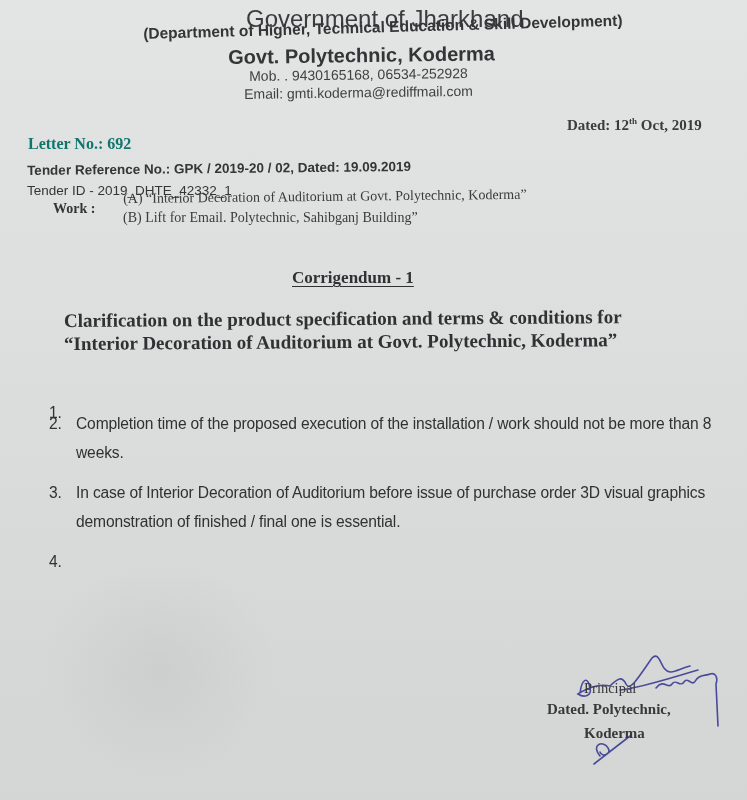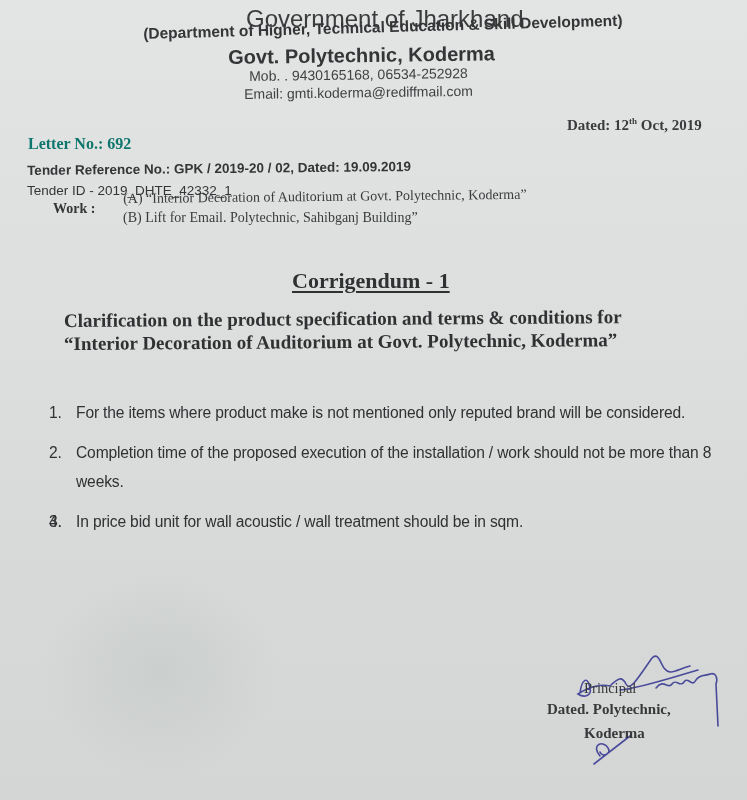--- a/index.html
+++ b/index.html
@@ -30,21 +30,21 @@
   .dated { left: 551px; top: 116px; font-size: 15px; font-weight: bold; color: #3a3c3d; margin-left: 16px; }
   .dated sup { font-size: 9px; }
 
   .tref { left: 27px; top: 163px; font-size: 13.5px; font-weight: bold; color: #333536; transform: rotate(-0.6deg); transform-origin: left top; }
   .tid { left: 27px; top: 183px; font-size: 13.5px; color: #333536; }
   .tid b { font-weight: normal; }
   .work-lbl { left: 25px; top: 201px; font-size: 14px; font-weight: bold; color: #333536; margin-left: 28px; }
   .work-a { left: 123px; top: 191px; font-size: 14px; color: #3a3c3d; transform: rotate(-0.6deg); transform-origin: left top; }
   .work-b { left: 123px; top: 210px; font-size: 14px; color: #3a3c3d; }
 
-  .corr { left: 292px; top: 268px; font-size: 22px; font-weight: bold; color: #2f3132;
+  .corr { left: 292px; top: 268px; font-size: 17px; font-weight: bold; color: #2f3132;
           text-decoration: underline; text-underline-offset: 3px; }
   .clar1 { left: 64px; top: 310px; font-size: 19px; font-weight: bold; color: #2f3132; transform: rotate(-0.4deg); transform-origin: left top; }
   .clar2 { left: 64px; top: 333px; font-size: 19px; font-weight: bold; color: #2f3132; transform: rotate(-0.4deg); transform-origin: left top; }
 
   .items { position: absolute; left: 49px; top: 398px; width: 690px; font-size: 15.6px; color: #2f3132; }
   .item { position: relative; padding-left: 27px; margin-bottom: 11px; line-height: 29px; letter-spacing: -0.15px; }
   .item .num { position: absolute; left: 0; top: 0; }
 
   .signature { position: absolute; left: 560px; top: 648px; width: 180px; height: 120px; }
   .sig-principal { left: 584px; top: 680px; font-size: 14.5px; font-weight: normal; color: #38393a; }
@@ -71,32 +71,31 @@
 <div class="abs serif work-a">(A) “Interior Decoration of Auditorium at Govt. Polytechnic, Koderma”</div>
 <div class="abs serif work-b">(B) Lift for Email. Polytechnic, Sahibganj Building”</div>
 
 <div class="abs serif corr">Corrigendum - 1</div>
 <div class="abs serif clar1">Clarification on the product specification and terms &amp; conditions for</div>
 <div class="abs serif clar2">“Interior Decoration of Auditorium at Govt. Polytechnic, Koderma”</div>
 
 <div class="items sans">
   <div class="item">
     <span class="num">1.</span>
-    <span>For the items where product make is not mentioned only reputed brand will be considered.</span>
   </div>
   <div class="item">
     <span class="num">2.</span>
     <span>Completion time of the proposed execution of the installation / work should not be more than 8 weeks.</span>
   </div>
   <div class="item">
     <span class="num">3.</span>
+    <span>In case of Interior Decoration of Auditorium before issue of purchase order 3D visual graphics demonstration of finished / final one is essential.</span>
   </div>
   <div class="item">
     <span class="num">4.</span>
-    <span>In price bid unit for wall acoustic / wall treatment should be in sqm.</span>
   </div>
 </div>
 
 <svg class="signature" viewBox="0 0 180 120" fill="none" stroke="#4a4a9a" stroke-width="1.6" stroke-linecap="round">
   <path d="M20 45 C 22 30, 28 28, 30 40 C 32 48, 24 50, 18 46 C 30 38, 42 36, 50 38 C 58 30, 62 28, 66 36 C 70 44, 78 30, 92 10 C 98 4, 100 14, 104 20 C 110 28, 116 22, 130 18"></path>
   <path d="M60 42 C 80 40, 110 30, 138 22"></path>
   <path d="M96 40 C 104 30, 108 42, 112 36 C 116 30, 120 40, 124 34 C 128 28, 132 40, 136 32 C 140 26, 146 28, 150 26 C 156 24, 158 30, 156 36 L 158 78"></path>
   <path d="M40 108 C 30 96, 44 92, 48 100 C 52 106, 42 110, 40 104 M 34 116 L 70 88"></path>
 </svg>
 <div class="abs serif sig-principal">Principal</div>

